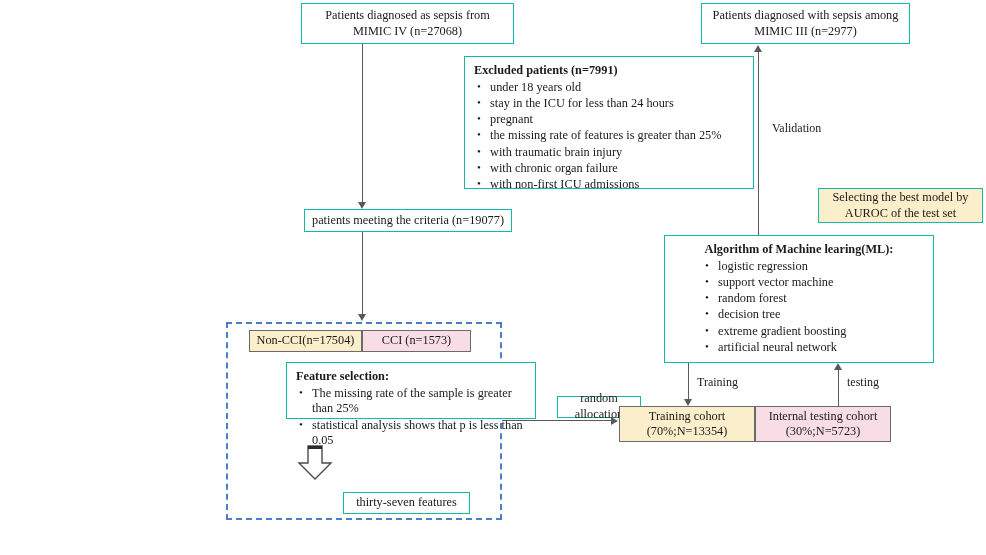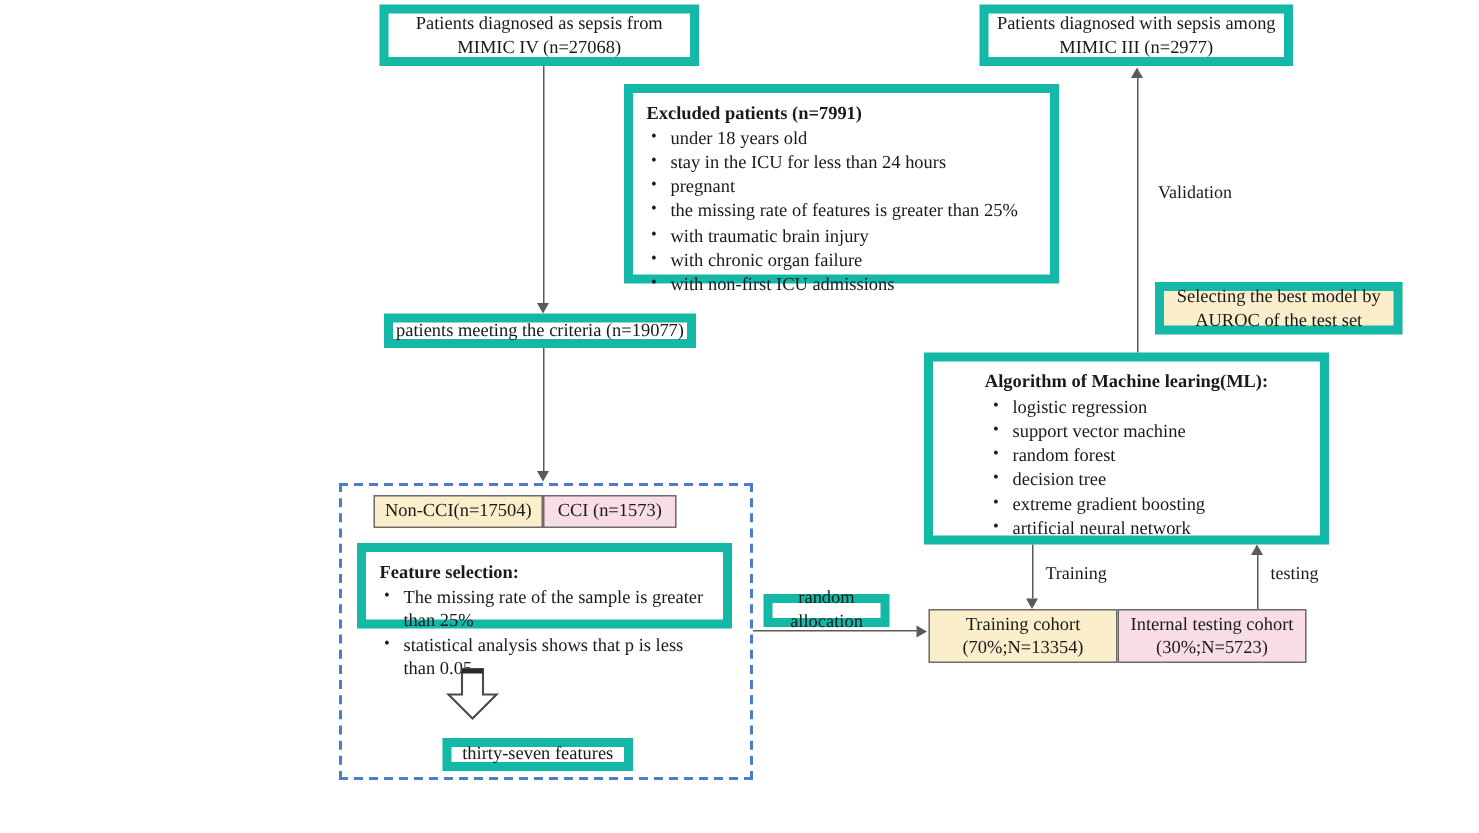--- a/index.html
+++ b/index.html
@@ -12,24 +12,25 @@
     width: 986px;
     height: 555px;
     background: #ffffff;
     font-family: "Liberation Serif", "DejaVu Serif", serif;
     color: #1a1a1a;
     overflow: hidden;
   }
   .box {
     position: absolute;
     box-sizing: border-box;
-    border: 6px solid #14b8a6;
+    border: 1px solid #14b8a6;
     background: #ffffff;
     font-size: 12.3px;
     line-height: 1.28;
+    margin-left: 48px;
   }
   .box.center {
     display: flex;
     align-items: center;
     justify-content: center;
     text-align: center;
   }
   .box.list {
     padding: 6px 9px 6px 9px;
   }
@@ -151,21 +152,21 @@
     <span>patients meeting the criteria (n=19077)</span>
   </div>
 
 
   <div class="dashregion" style="left:226px; top:322px; width:276px; height:198px;"></div>
 
   <div class="splitrow" style="left:249px; top:330px; width:222px; height:22px;">
     <div class="tinted" style="width:113px;">
       <span>Non-CCI(n=17504)</span>
     </div>
-    <div class="pinkish" style="width:89px;justify-content:center;">
+    <div class="pinkish" style="width:109px;justify-content:center;">
       <span>CCI (n=1573)</span>
     </div>
   </div>
 
   <div class="box list" style="left:238px; top:362px; width:250px; height:57px;">
     <span class="ttl">Feature selection:</span>
     <ul class="bullets">
       <li>The missing rate of the sample is greater than 25%</li>
       <li>statistical analysis shows that p is less than 0.05</li>
     </ul>
@@ -191,21 +192,21 @@
     <ul class="bullets" style="padding-left:28px;">
       <li>logistic regression</li>
       <li>support vector machine</li>
       <li>random forest</li>
       <li>decision tree</li>
       <li>extreme gradient boosting</li>
       <li>artificial neural network</li>
     </ul>
   </div>
 
-  <div class="splitrow" style="left:619px; top:406px; width:252px; height:36px;justify-content:flex-end;">
+  <div class="splitrow" style="left:619px; top:406px; width:272px; height:36px;justify-content:flex-end;">
     <div class="tinted" style="width:136px;">
       <div>
         <span>Training cohort</span><br>
         <span>(70%;N=13354)</span>
       </div>
     </div>
     <div class="pinkish" style="width:136px;">
       <div>
         <span>Internal testing cohort</span><br>
         <span>(30%;N=5723)</span>

